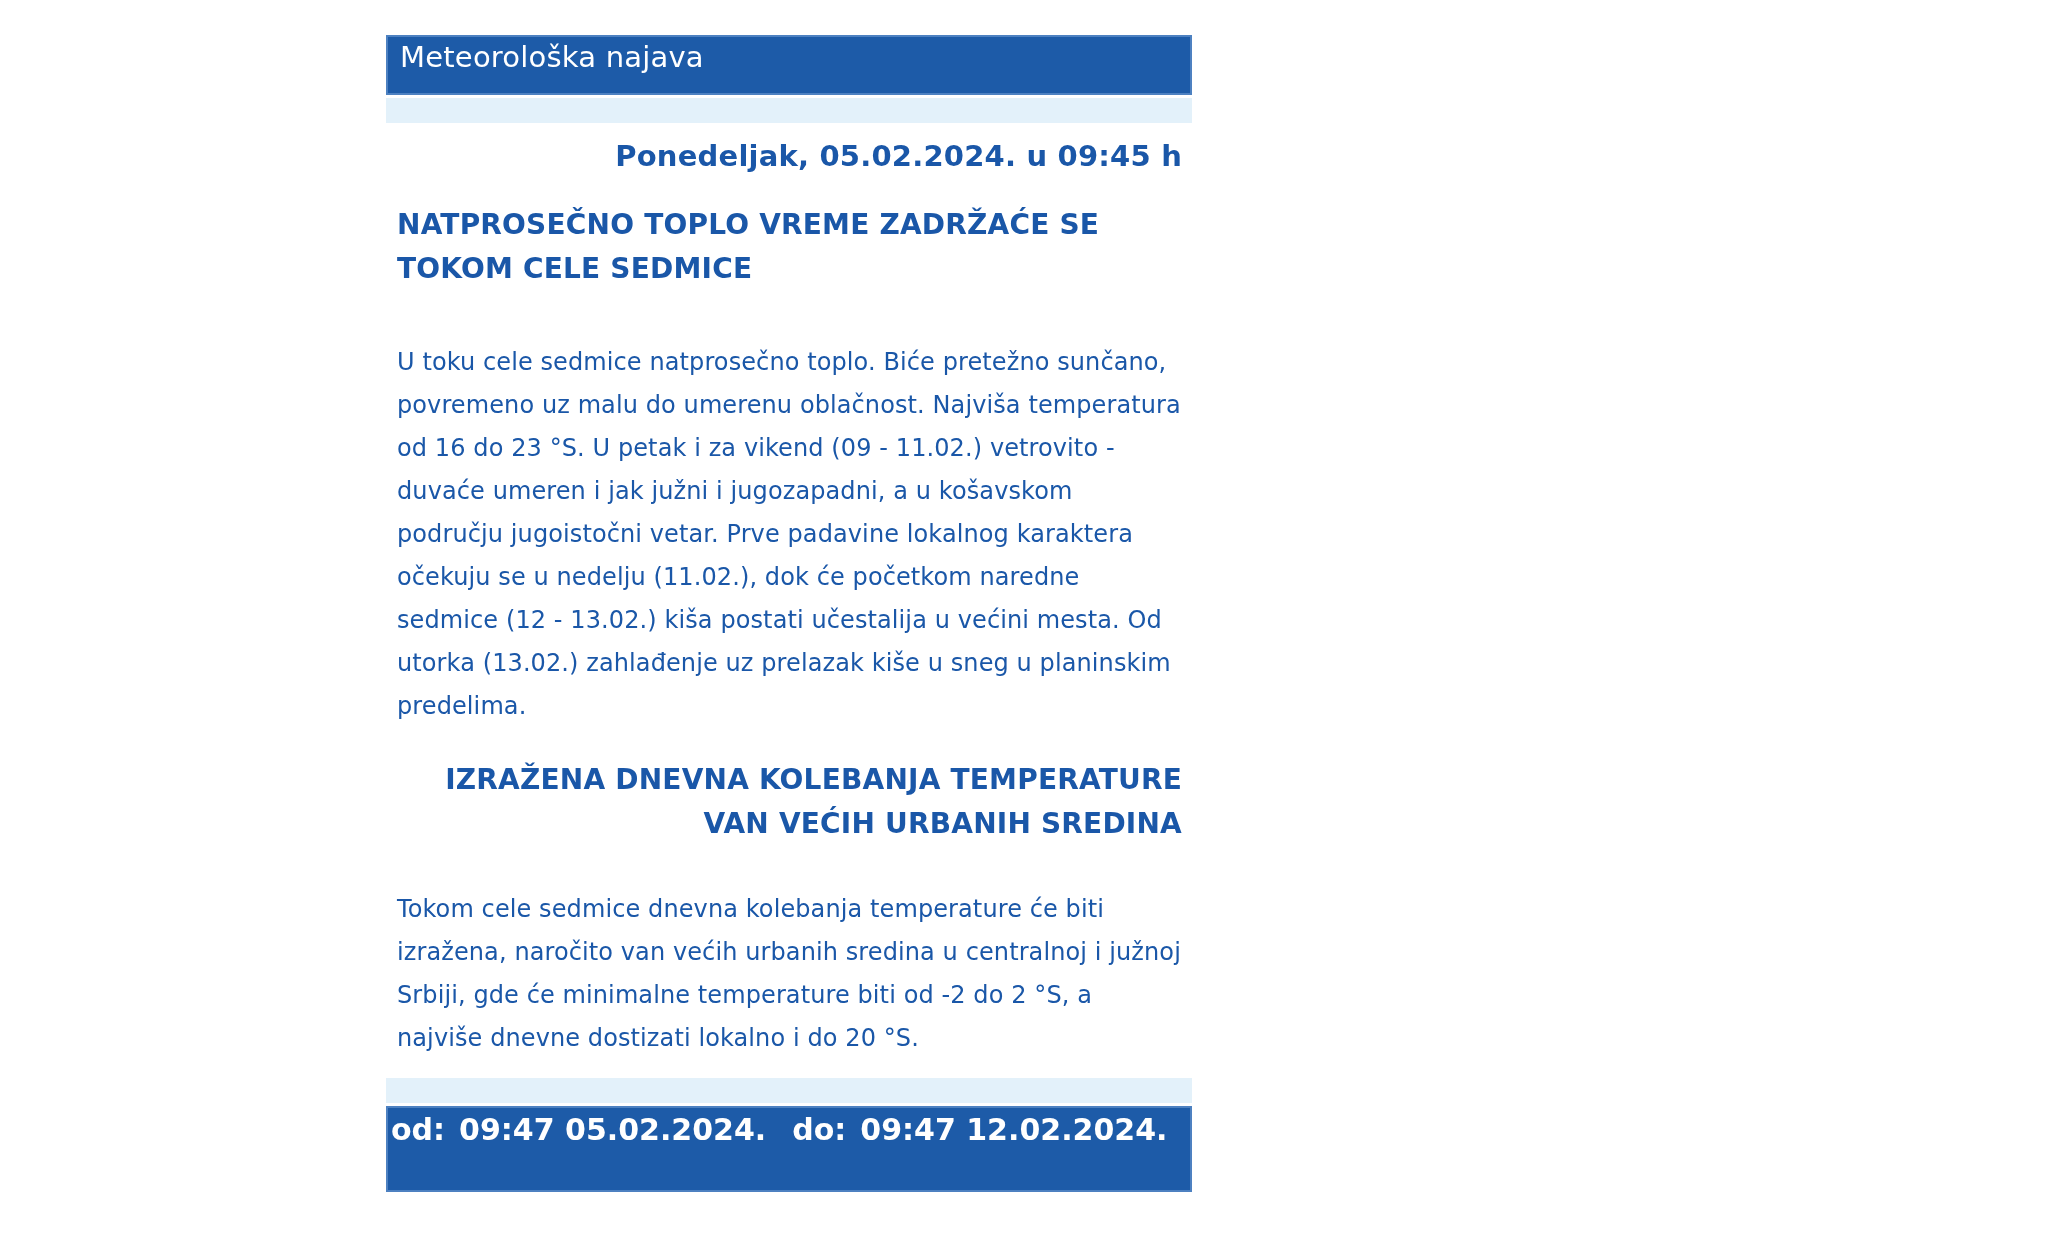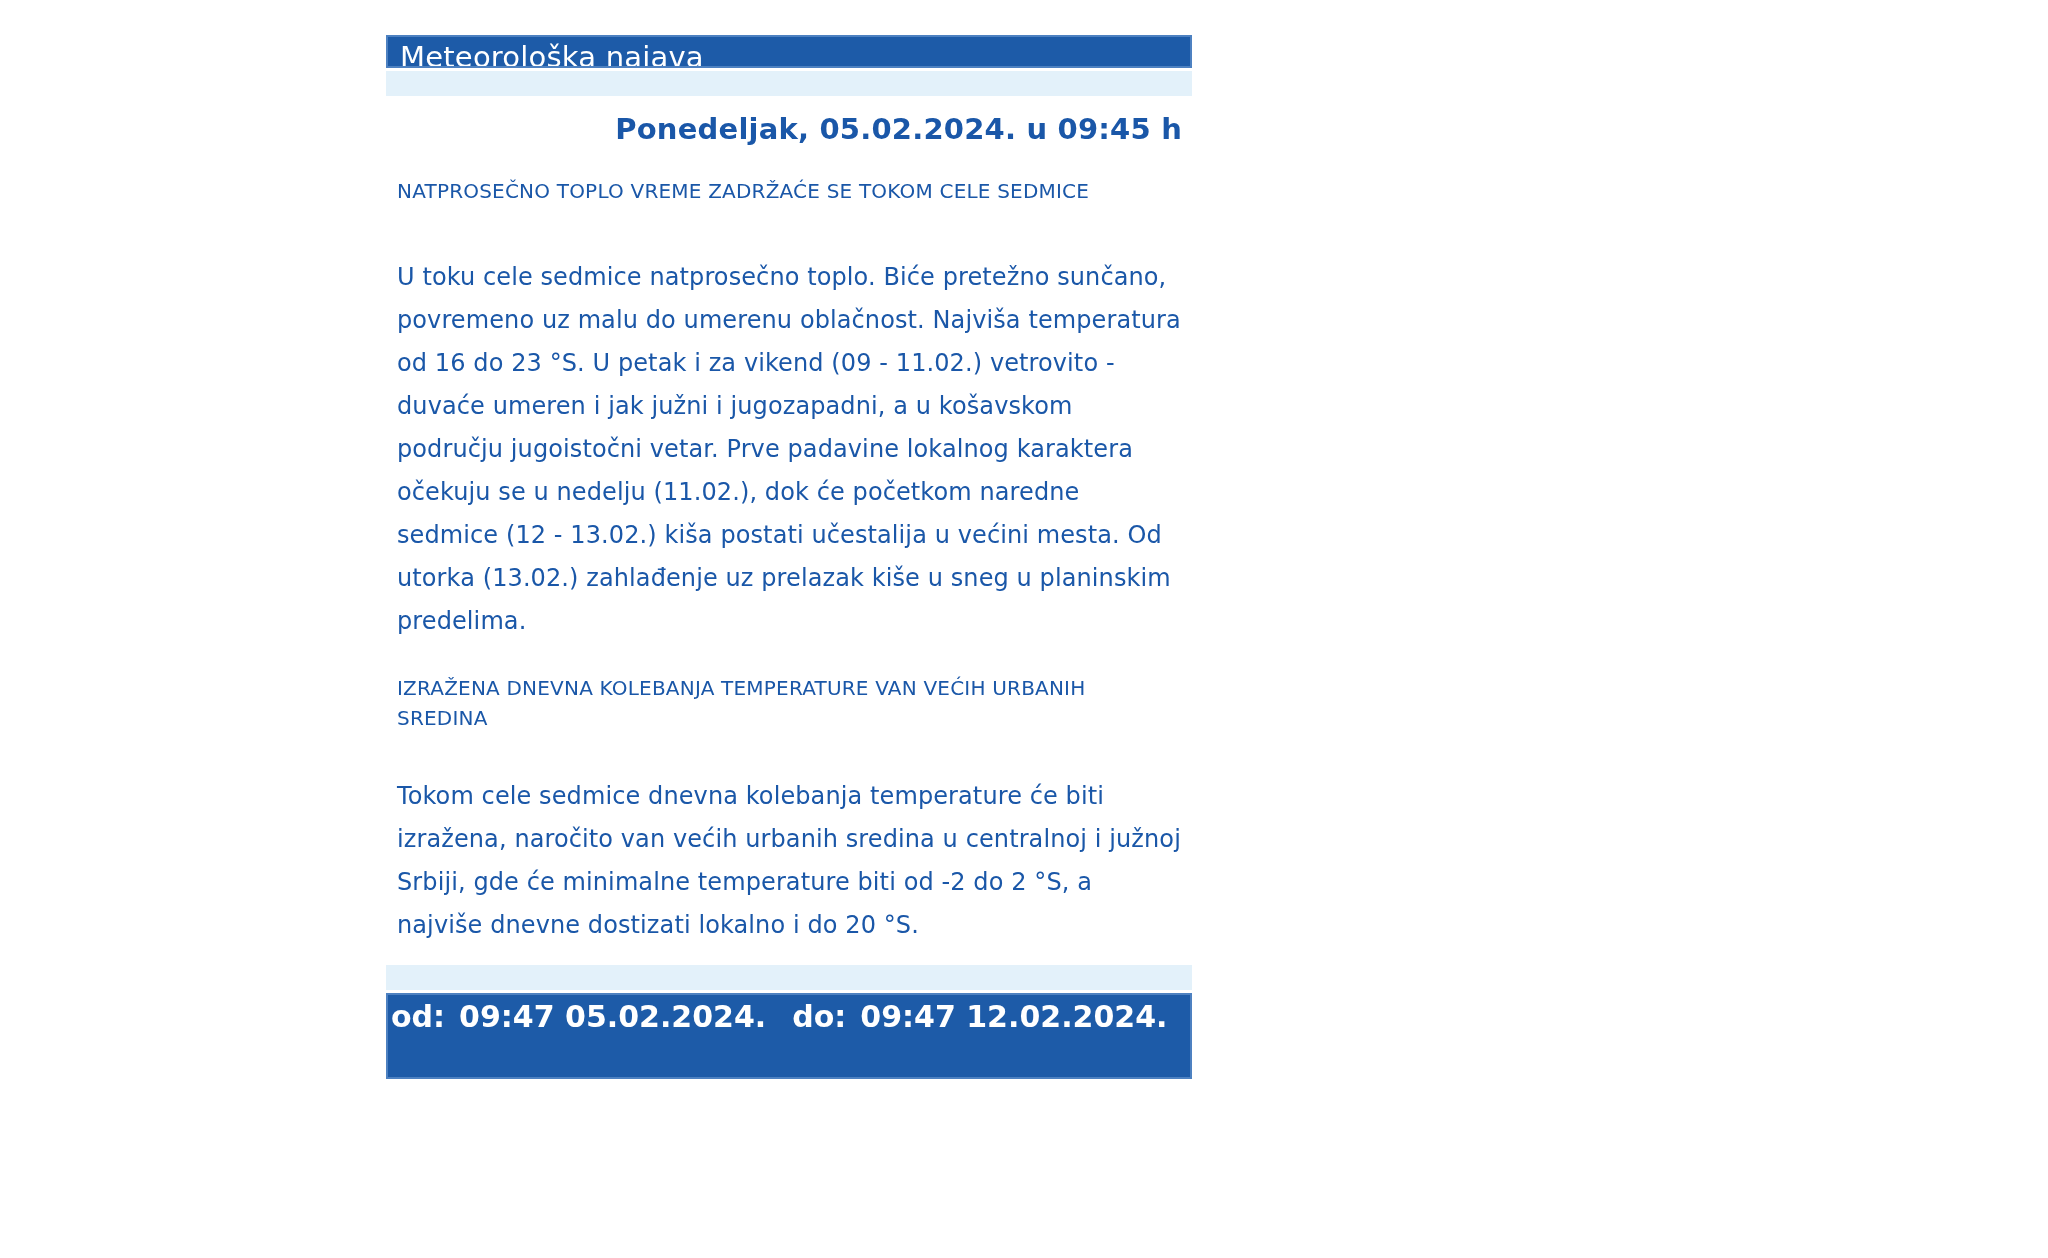--- a/index.html
+++ b/index.html
@@ -12,21 +12,21 @@
     font-family: "DejaVu Sans", "Liberation Sans", sans-serif;
   }
   .page-col {
     position: absolute;
     left: 386px;
     top: 35px;
     width: 806px;
   }
   .title-bar {
     box-sizing: border-box;
-    height: 33px;
+    height: 60px;
     background: #1d5ba8;
     border: 2px solid #4d81c1;
     color: #ffffff;
     font-size: 29px;
     line-height: 40px;
     padding-left: 12px;
     font-weight: 500;
     letter-spacing: 0.2px;
     white-space: nowrap;
     overflow: hidden;
@@ -42,26 +42,27 @@
   }
   .issued-line {
     margin-top: 16px;
     font-size: 29px;
     font-weight: bold;
     letter-spacing: 0.2px;
     text-align: right;
   }
   .section-heading {
     margin-top: 30px;
-    font-size: 20px;
-    font-weight: normal;
-    line-height: 30px;
+    font-size: 28px;
+    font-weight: bold;
+    line-height: 44px;
     letter-spacing: 0.2px;
   }
   .section-heading.second {
+    text-align: right;
   }
   .section-body {
     margin: 0;
     margin-top: 50px;
     font-size: 24px;
     line-height: 43px;
     letter-spacing: 0.1px;
   }
   .section-body.second {
     margin-top: 42px;

